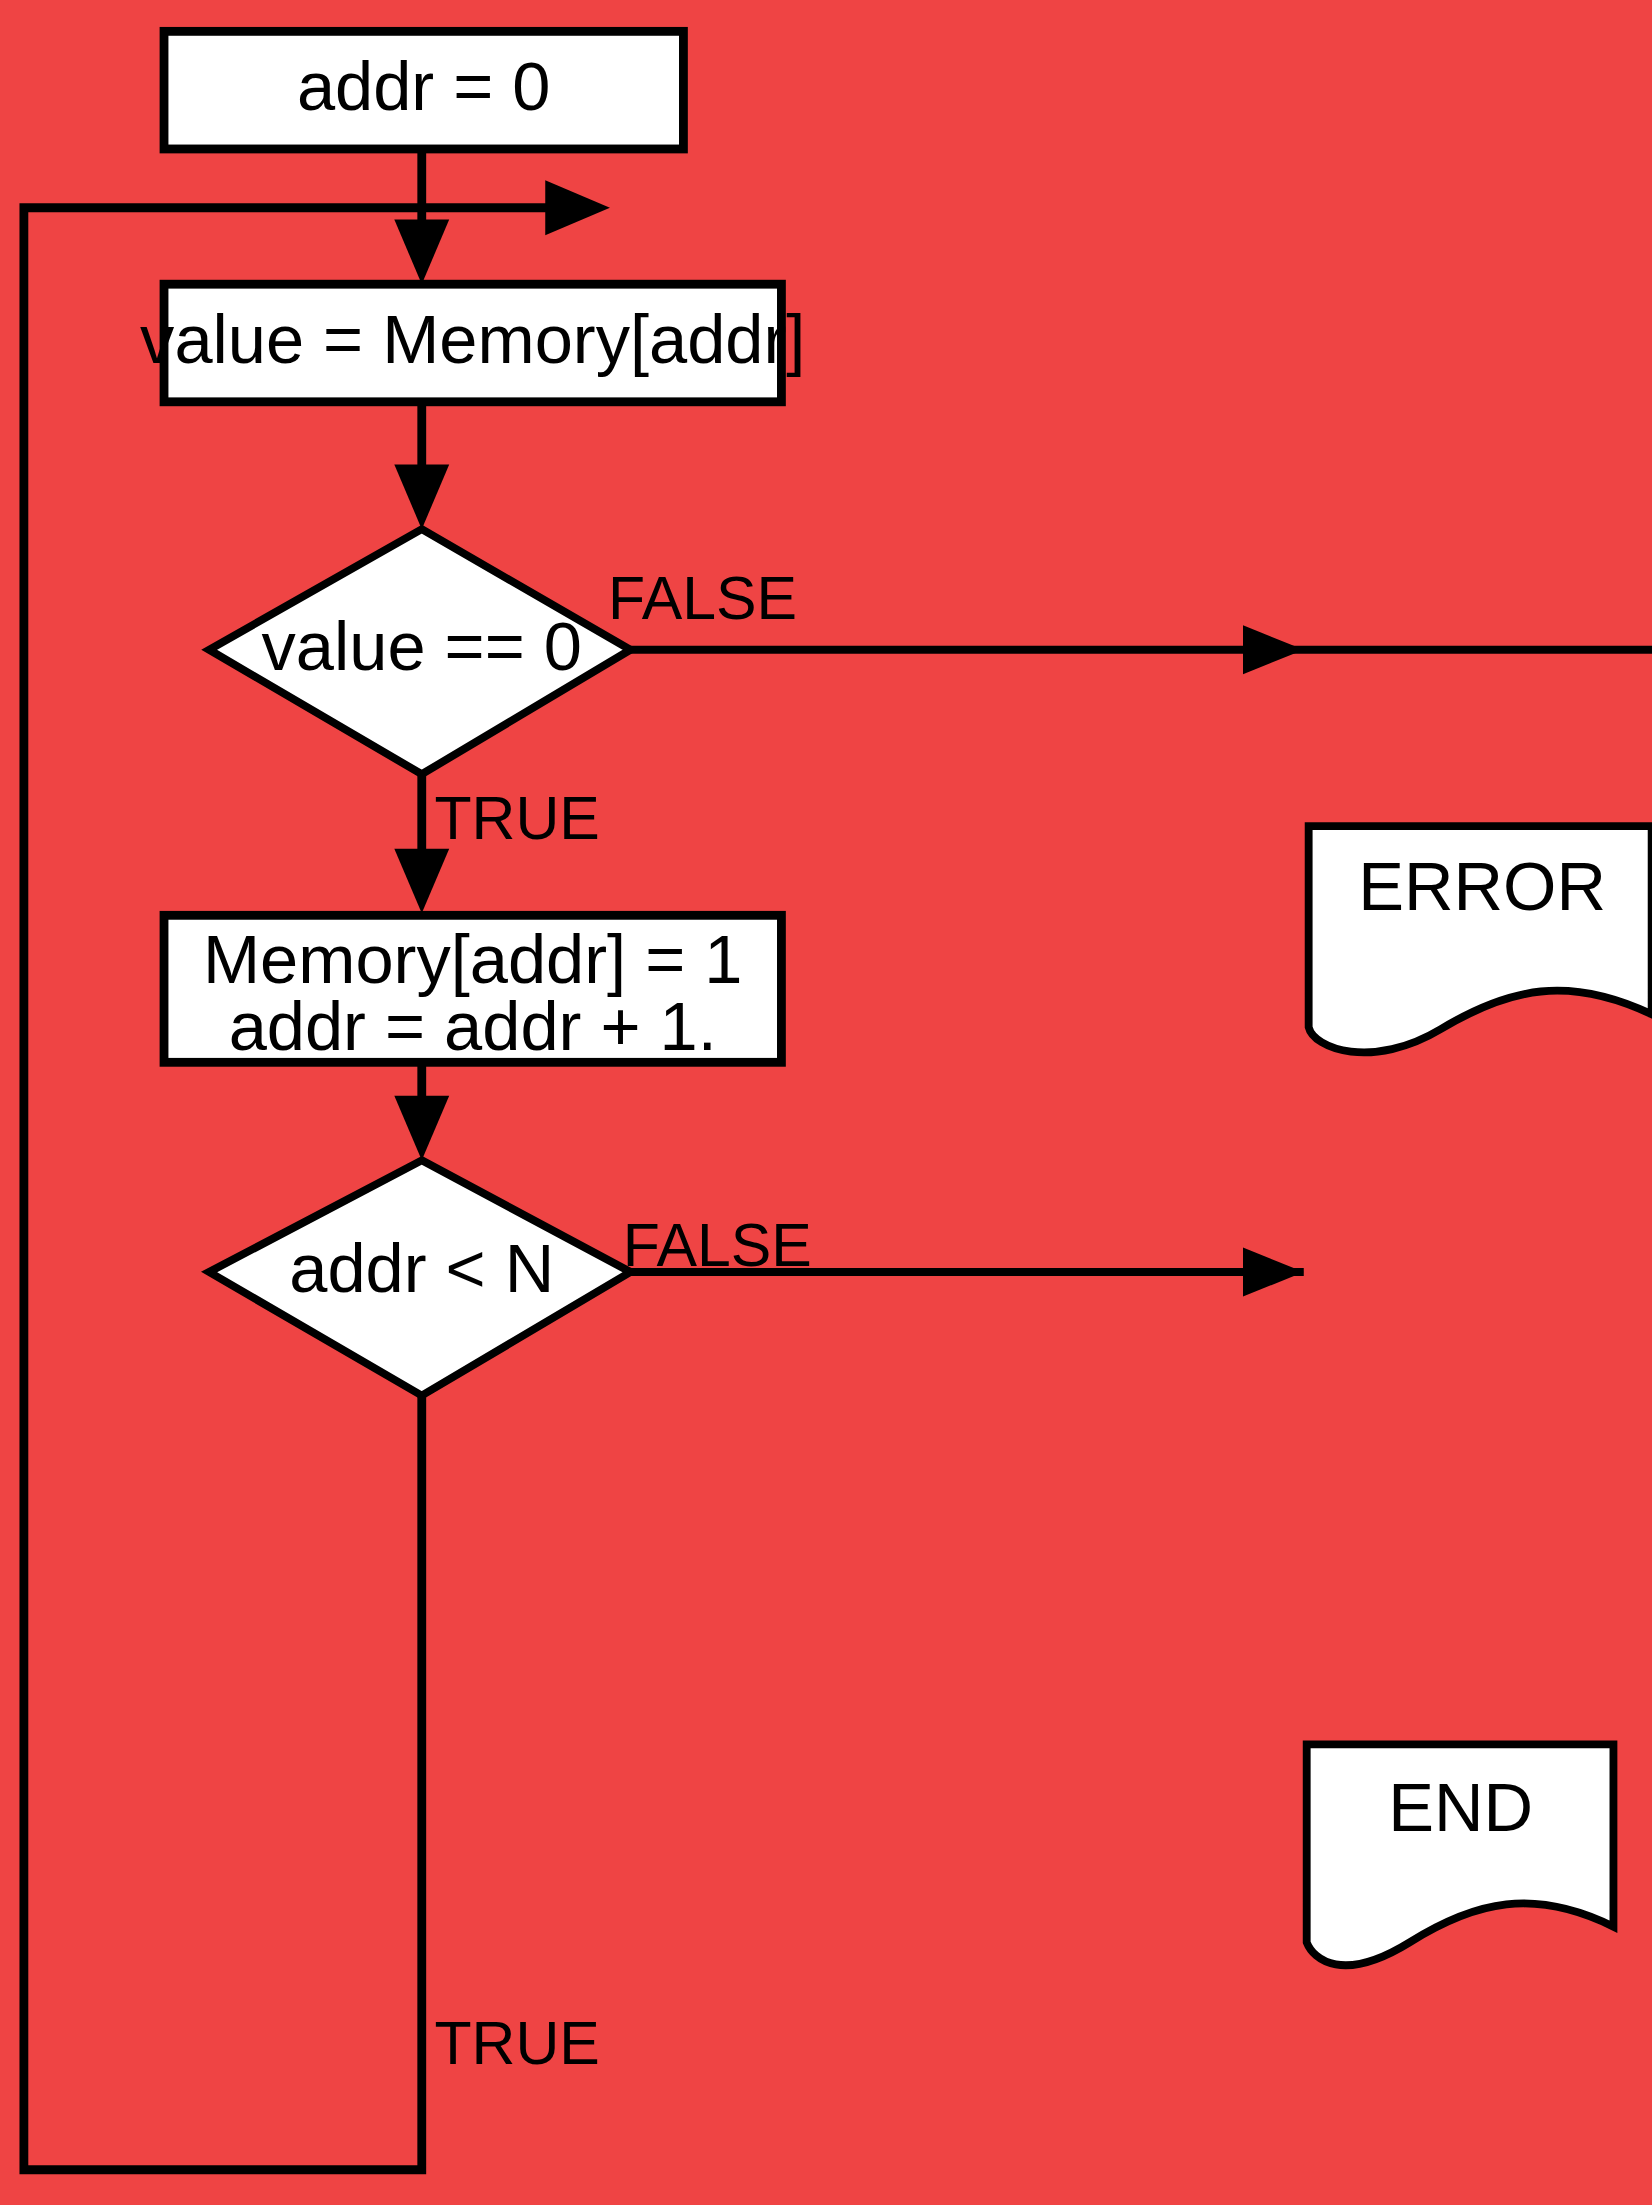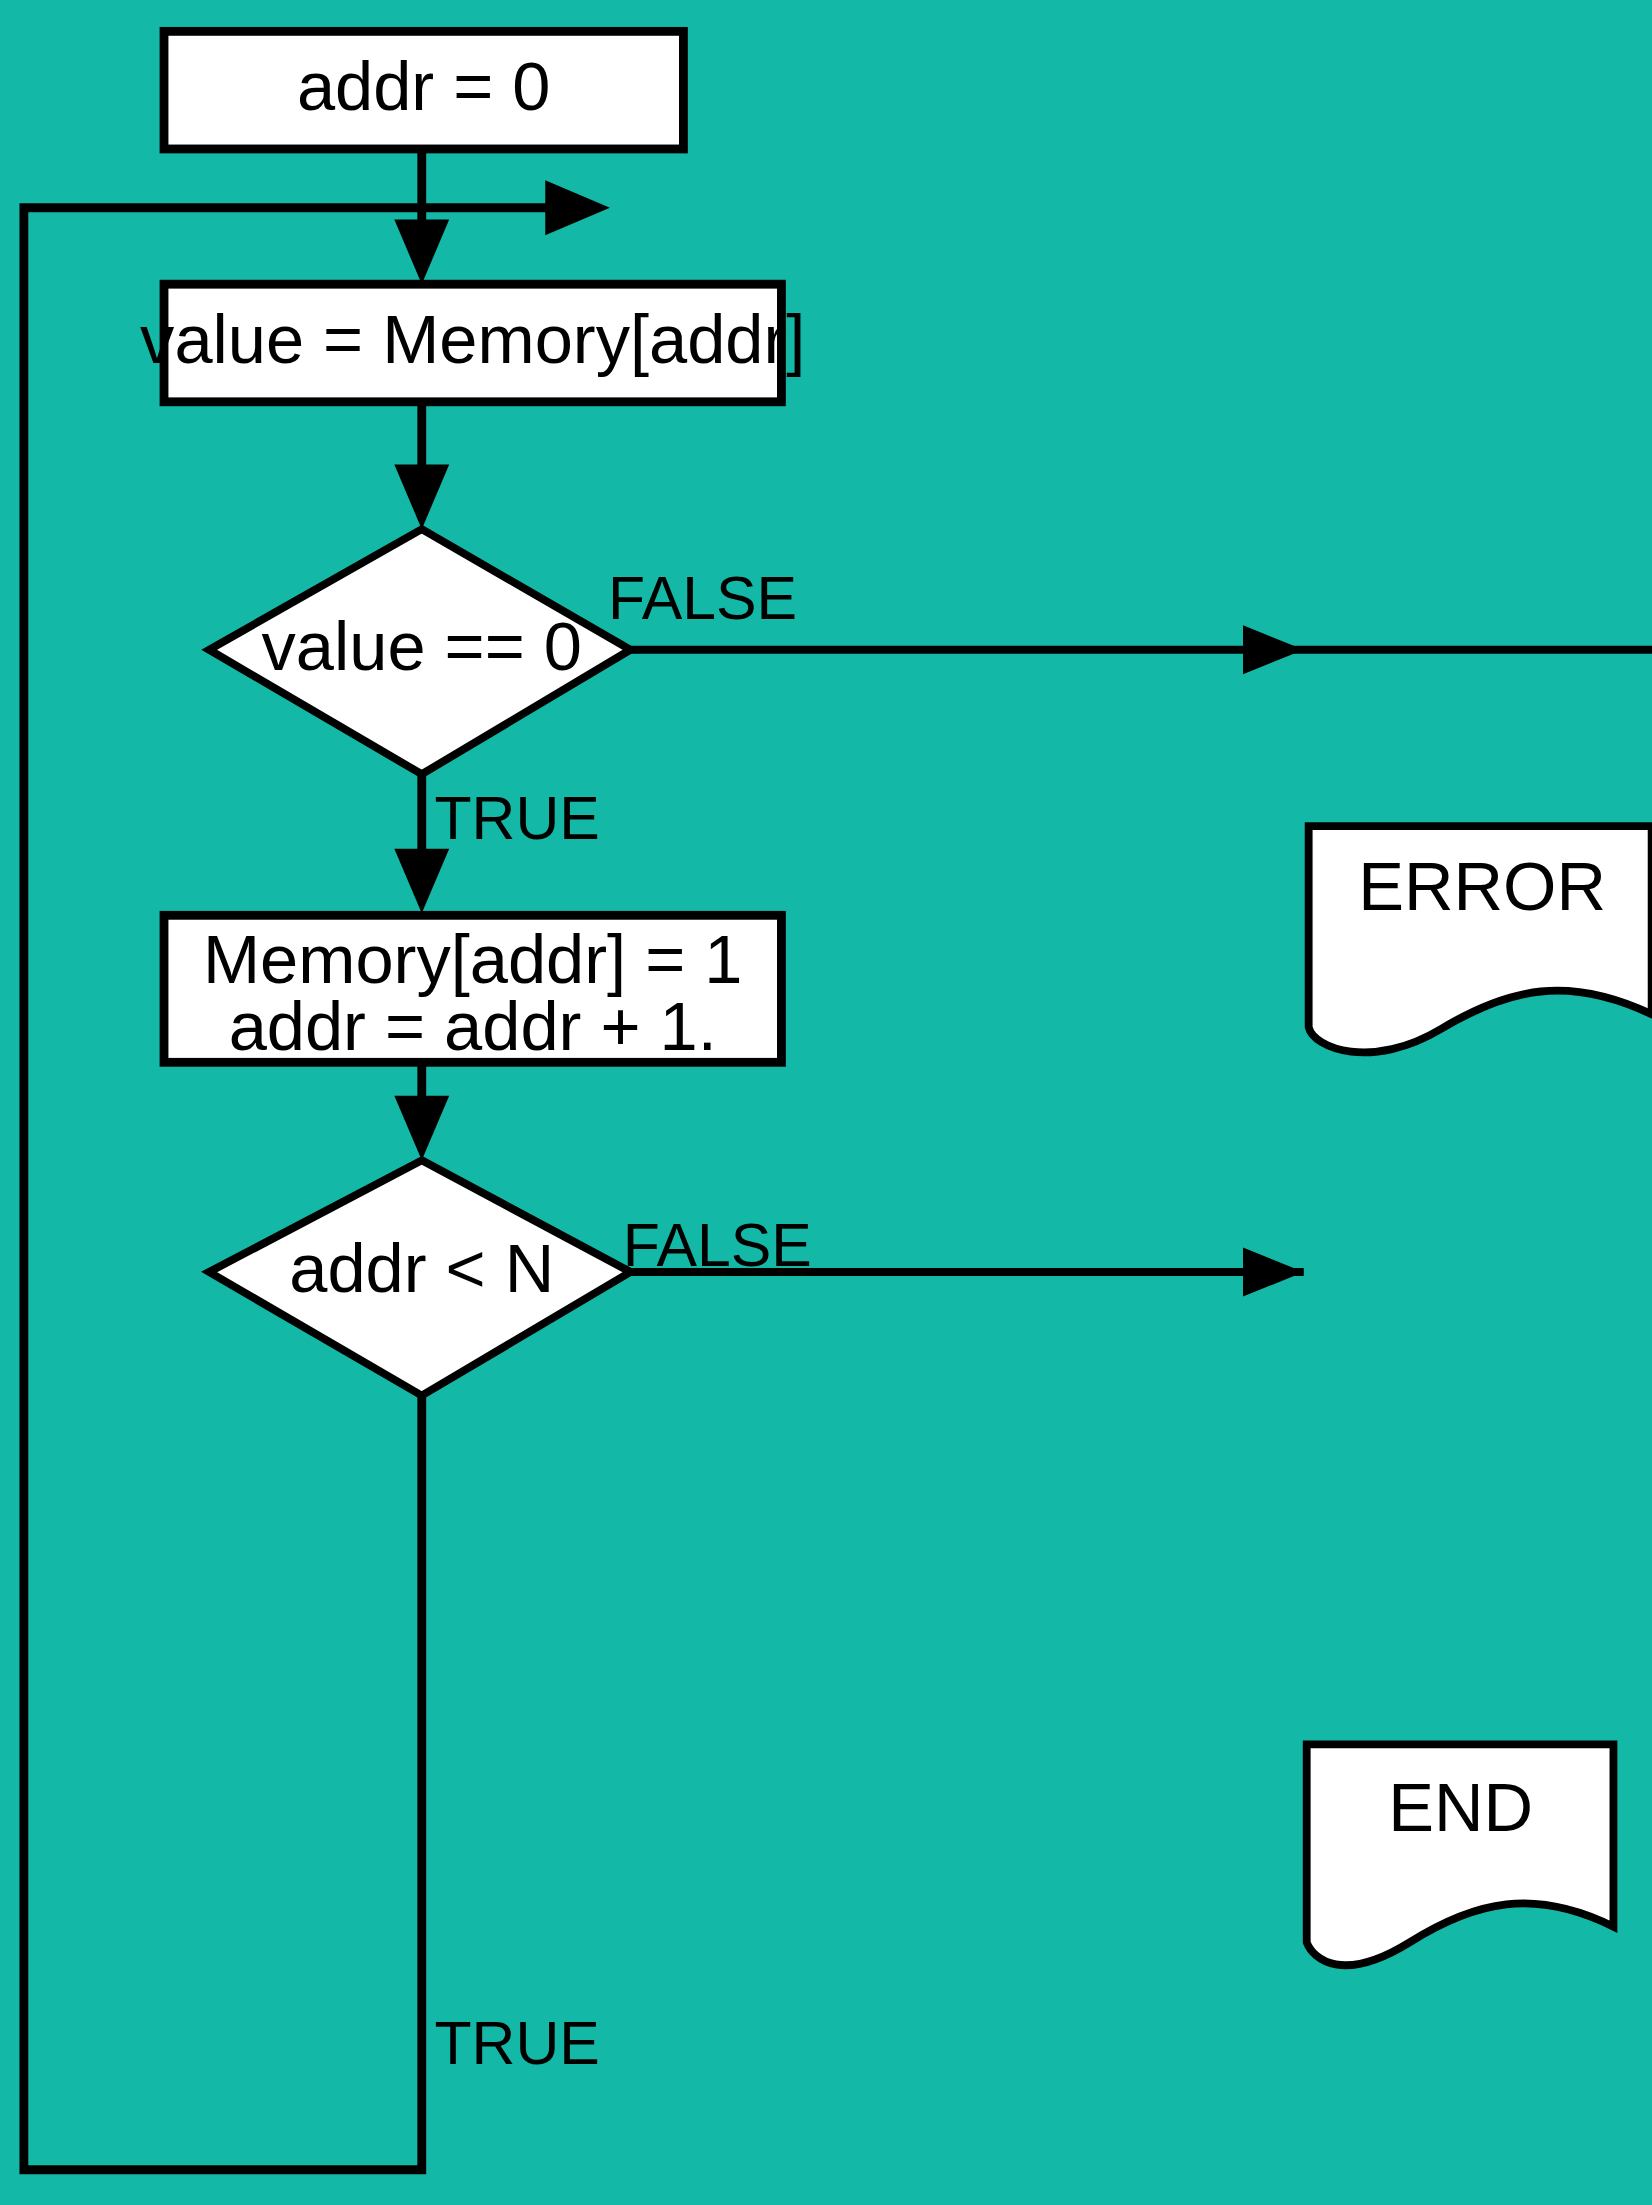--- a/index.html
+++ b/index.html
@@ -10,21 +10,21 @@
   body {
     width: 1653px;
     height: 2205px;
     font-family: "Liberation Sans", sans-serif;
     overflow: hidden;
   }
   #flowchart-root {
     position: relative;
     width: 1653px;
     height: 2205px;
-    background: #14b8a6;
+    background: #ef4444;
   }
   svg#flow-svg {
     display: block;
     width: 1653px;
     height: 2205px;
   }
   .node-shape {
     fill: #ffffff;
     stroke: #000000;
     stroke-width: 9;

